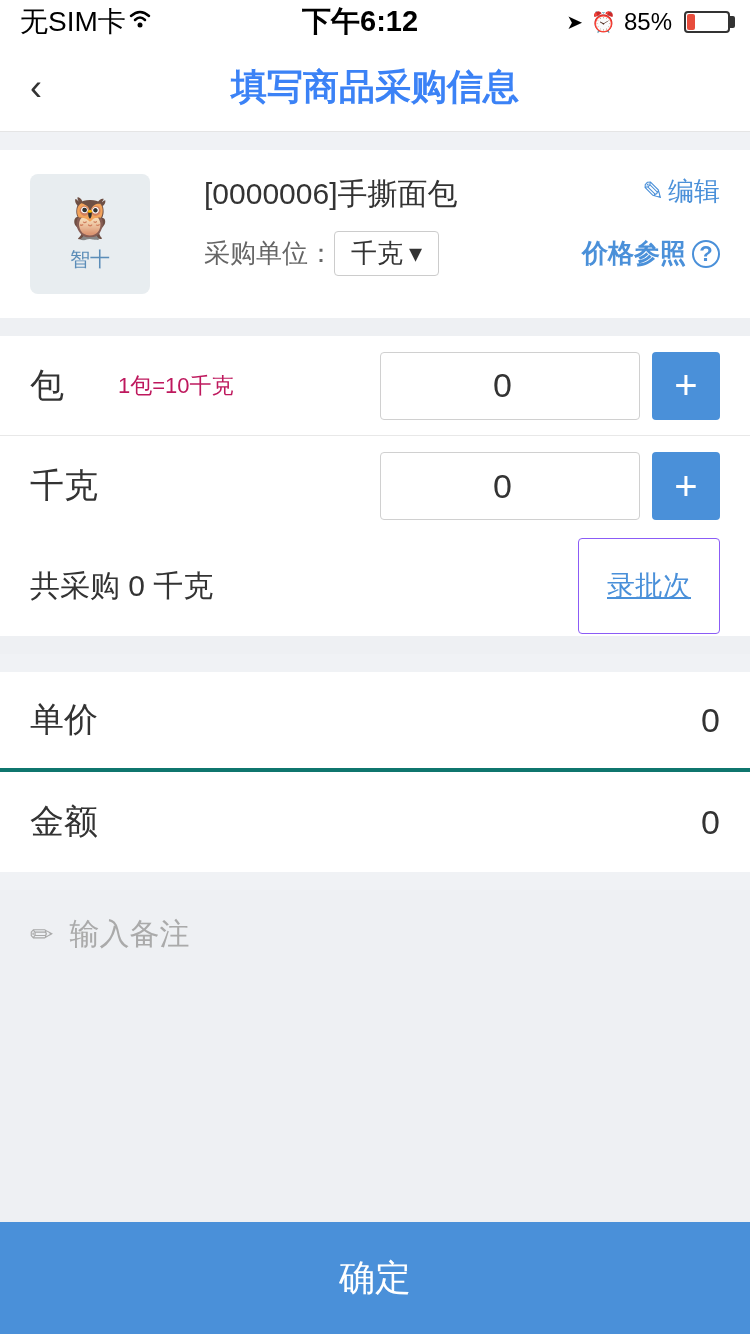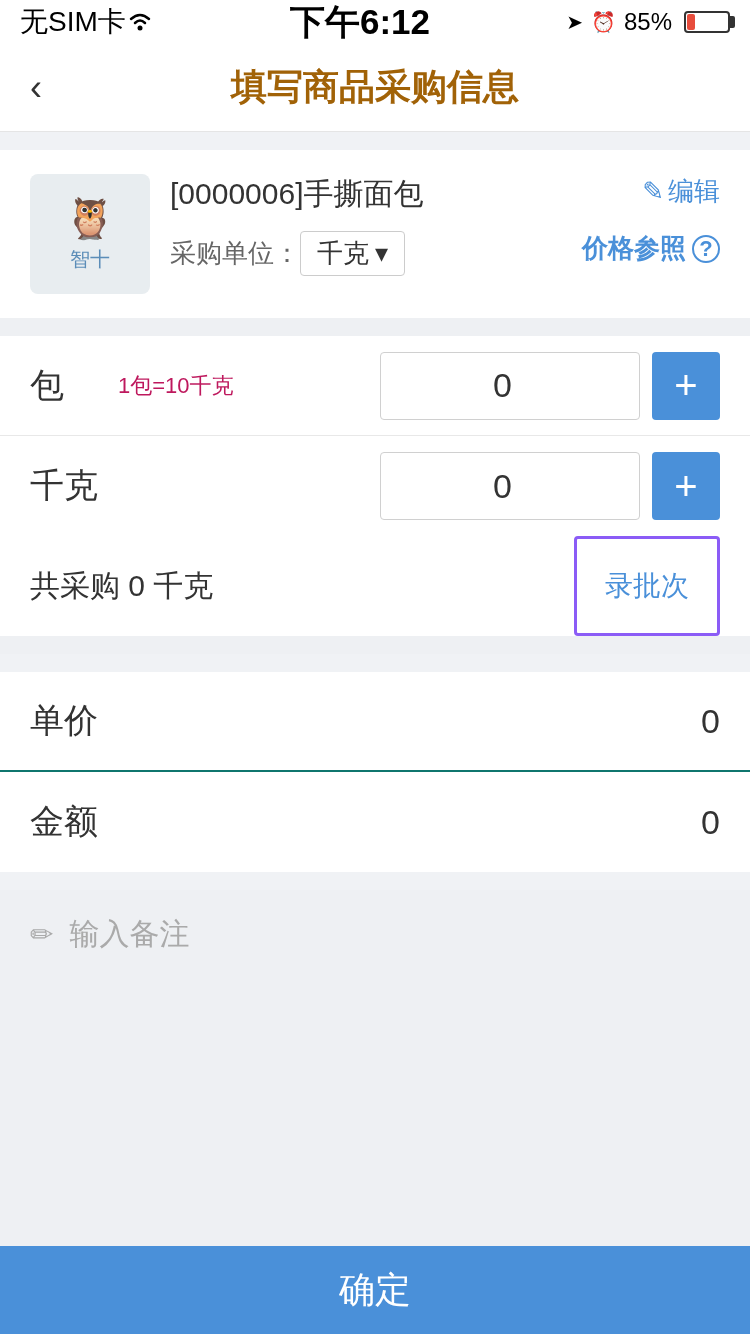--- a/index.html
+++ b/index.html
@@ -19,22 +19,22 @@
       height: 44px;
       background: #fff;
       display: flex;
       align-items: center;
       justify-content: space-between;
       padding: 0 20px;
       font-size: 28px;
       font-weight: 500;
       color: #000;
     }
-    .status-left { display: flex; align-items: center; }
-    .status-center { font-size: 35px; font-weight: 600; }
+    .status-left { display: flex; }
+    .status-center { font-size: 29px; font-weight: 600; }
     .status-right { display: flex; align-items: center; gap: 8px; font-size: 26px; }
     .battery-icon {
       display: inline-block;
       width: 46px; height: 22px;
       border: 2px solid #333;
       border-radius: 4px;
       position: relative;
       margin-left: 4px;
     }
     .battery-icon::after {
@@ -69,21 +69,21 @@
       font-size: 36px;
       color: #333;
       cursor: pointer;
     }
     .nav-title {
       position: absolute;
       left: 50%;
       transform: translateX(-50%);
       font-size: 36px;
       font-weight: 600;
-      color: #a16207;
+      color: #3b82f6;
     }
 
     
     .product-card {
       background: #fff;
       margin-top: 18px;
       padding: 24px 30px;
       display: flex;
       align-items: flex-start;
       gap: 20px;
@@ -103,20 +103,21 @@
       font-size: 40px;
       color: #5b8db8;
     }
     .product-thumb-text {
       font-size: 20px;
       color: #5b8db8;
       margin-top: 4px;
     }
     .product-info {
       flex: 1;
+      margin-left: 34px;
     }
     .product-info-top {
       display: flex;
       justify-content: space-between;
       align-items: flex-start;
     }
     .product-name {
       font-size: 30px;
       color: #333;
       font-weight: 500;
@@ -125,21 +126,21 @@
     .edit-link {
       font-size: 26px;
       color: #4a90d9;
       white-space: nowrap;
       display: flex;
       align-items: center;
       gap: 4px;
     }
     .product-unit-row {
       display: flex;
-      align-items: flex-start;
+      align-items: center;
       justify-content: space-between;
       margin-top: 16px;
     }
     .unit-label {
       font-size: 26px;
       color: #666;
     }
     .unit-select {
       border: 1px solid #ccc;
       border-radius: 4px;
@@ -226,40 +227,41 @@
       align-items: center;
       padding: 0 30px;
       height: 100px;
     }
     .summary-text {
       font-size: 30px;
       color: #333;
       flex: 1;
     }
     .batch-btn {
-      border: 3px solid #8b5cf6;
+      border: 1px solid #8b5cf6;
       border-radius: 4px;
       padding: 28px 28px;
       font-size: 28px;
       color: #4a90d9;
       background: #fff;
       cursor: pointer;
+      text-decoration: underline;
     }
 
     
     .price-section {
       background: #fff;
       margin-top: 18px;
     }
     .price-row {
       display: flex;
       align-items: center;
       padding: 0 30px;
       height: 100px;
-      border-bottom: 2px solid #0f766e;
+      border-bottom: 4px solid #0f766e;
     }
     .price-row:last-child { border-bottom: none; }
     .price-label {
       font-size: 34px;
       color: #333;
       flex: 1;
     }
     .price-value {
       font-size: 34px;
       color: #333;
@@ -287,21 +289,21 @@
       background: #eef0f3;
       min-height: 300px;
     }
 
     
     .confirm-btn {
       position: fixed;
       bottom: 0;
       left: 0;
       width: 750px;
-      height: 88px;
+      height: 112px;
       background: #4a90d9;
       border: none;
       font-size: 36px;
       color: #fff;
       font-weight: 500;
       cursor: pointer;
       display: flex;
       align-items: center;
       justify-content: center;
     }

